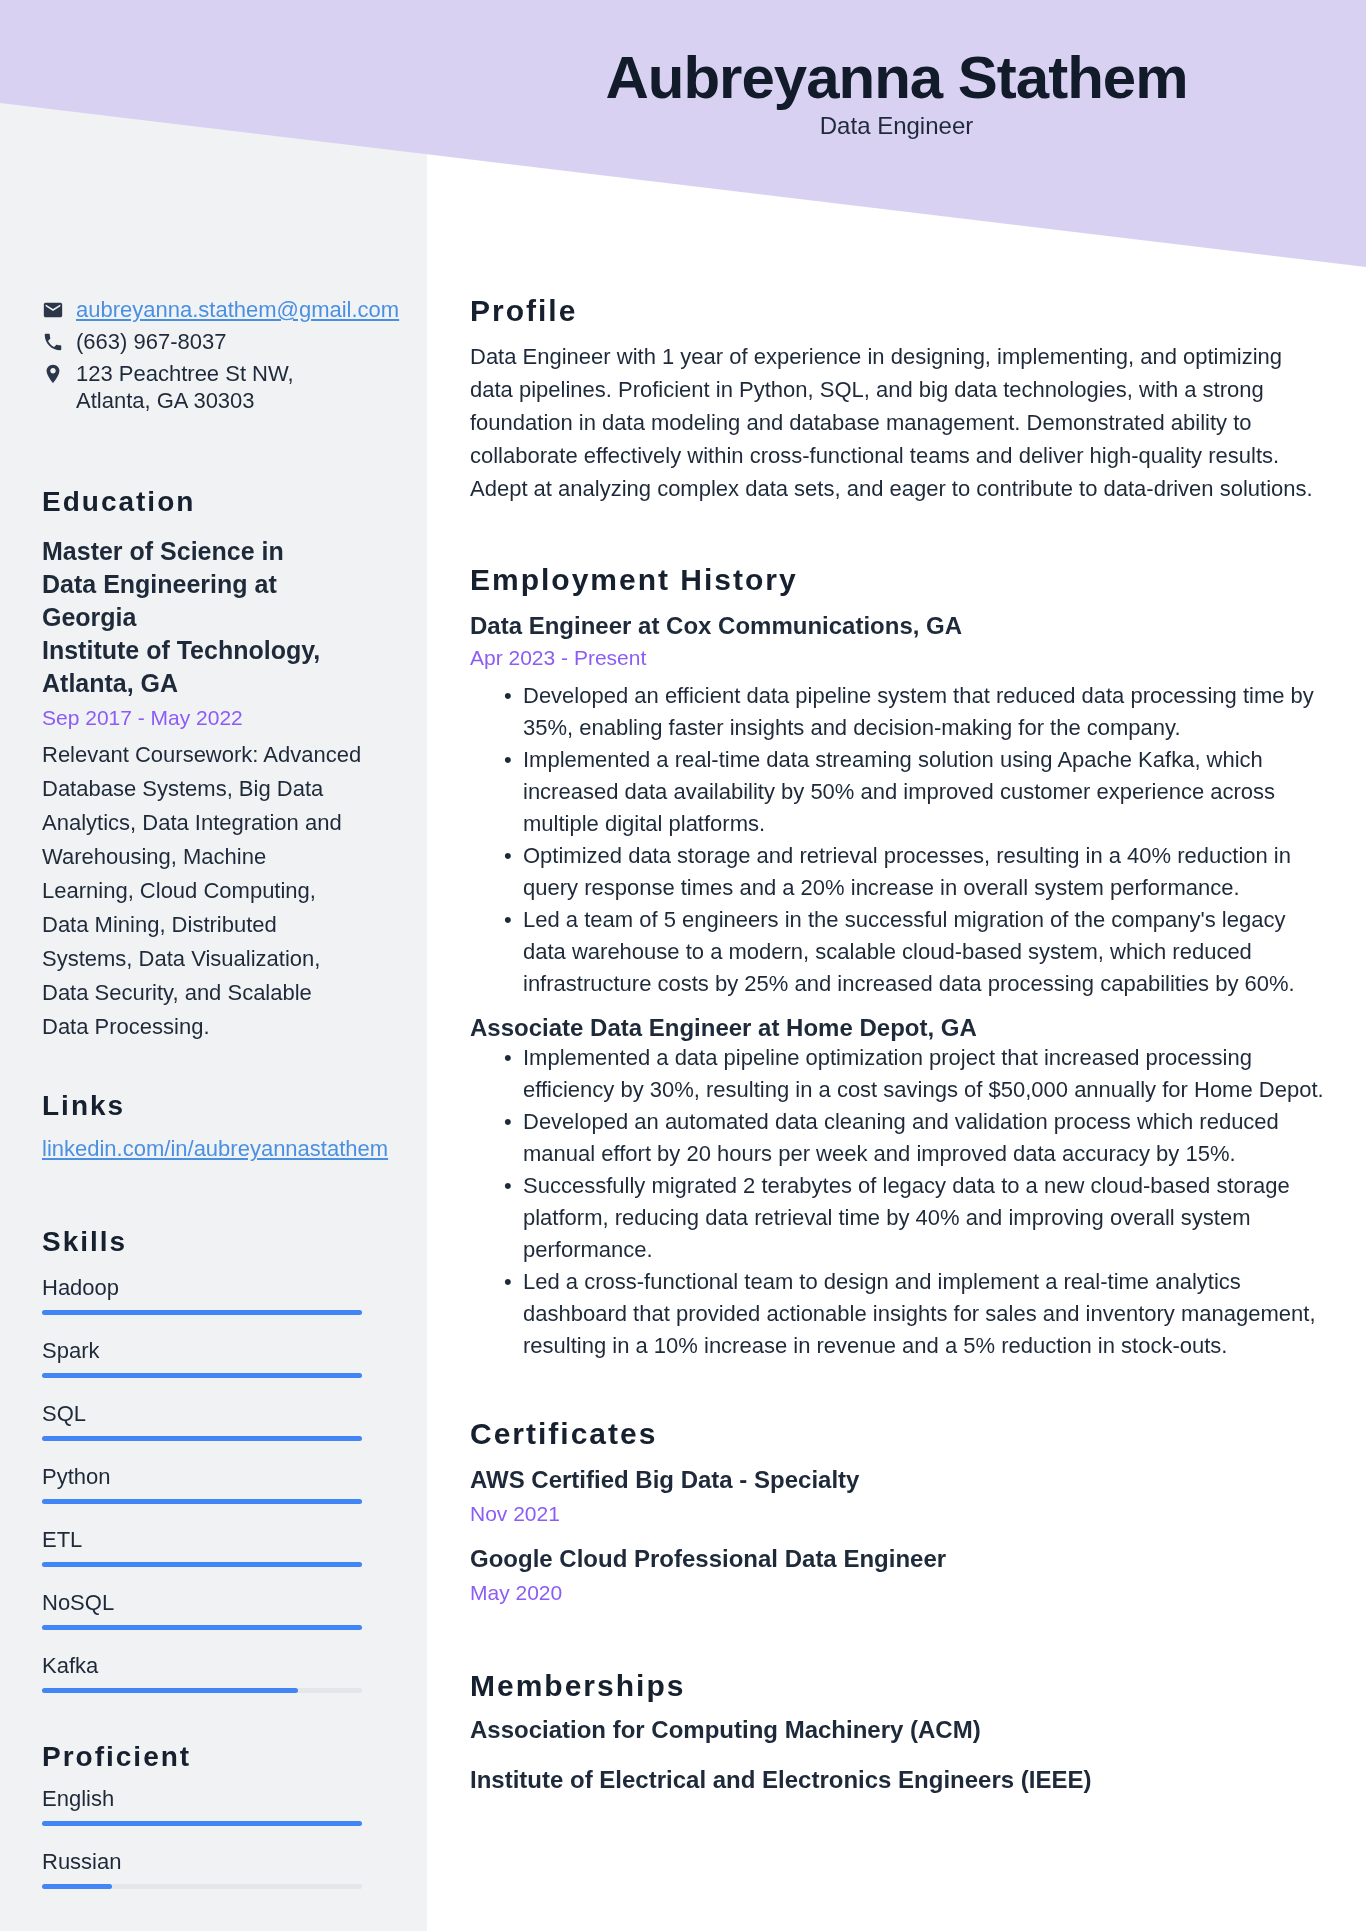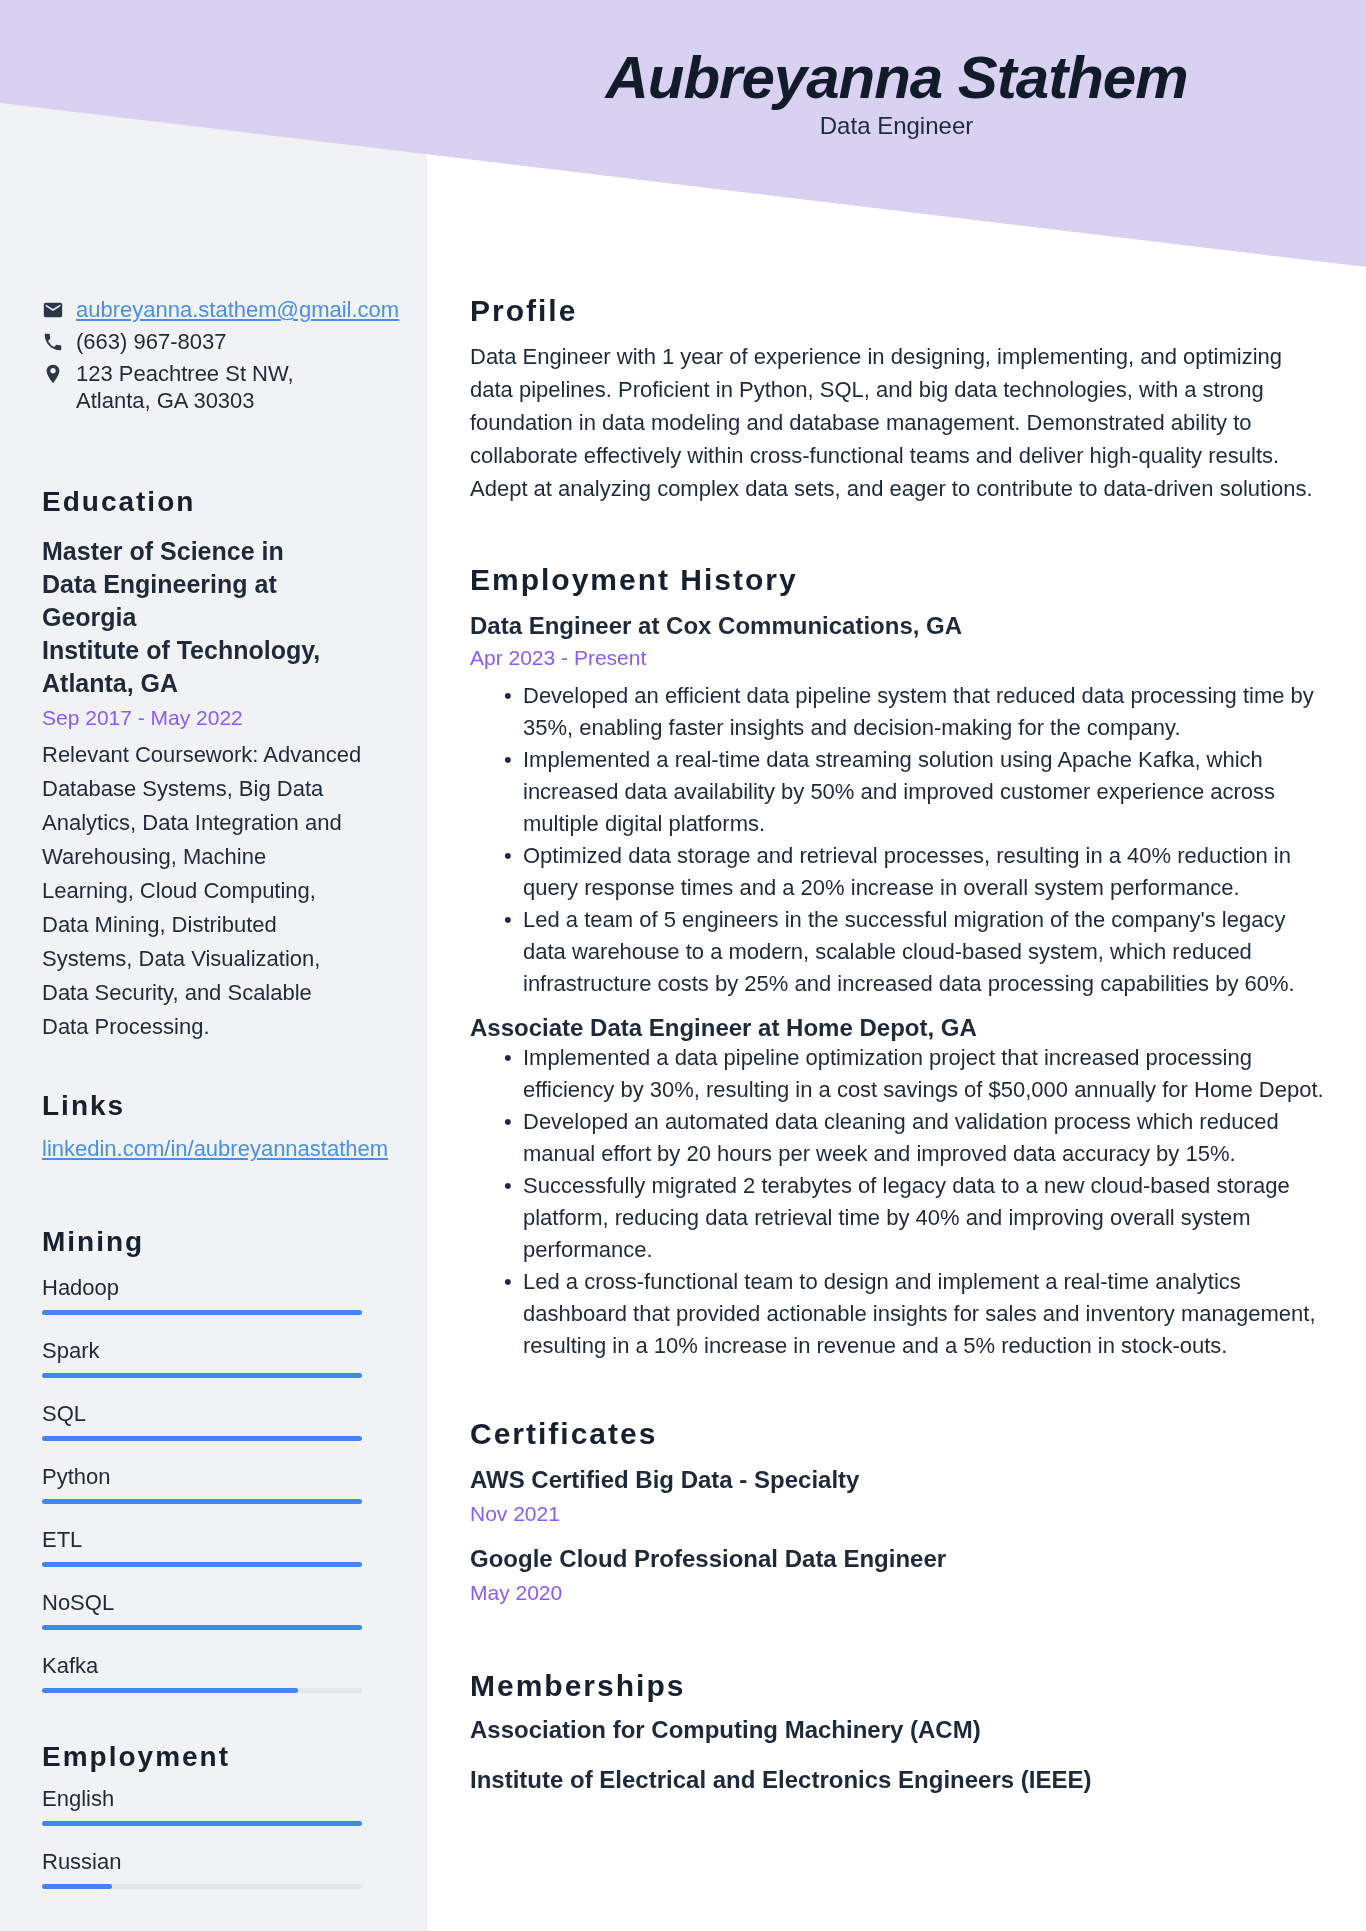--- a/index.html
+++ b/index.html
@@ -24,21 +24,21 @@
     background: #d9d1f2;
     clip-path: polygon(0 0, 1366px 0, 1366px 267px, 0 103px);
   }
   
   .name-block {
     position: absolute; left: 427px; right: 0; top: 47px;
     text-align: center; z-index: 5;
   }
   .name {
     font-size: 60px; font-weight: bold; color: #121b29;
-    line-height: 62px; letter-spacing: -1px; margin: 0; font-style: italic;
+    line-height: 62px; letter-spacing: -1px; margin: 0;
   }
   .job-subtitle {
     font-size: 24px; color: #1e2a3a; line-height: 30px; margin: 2px 0 0 0;
   }
   
   .sidebar {
     position: absolute; left: 0; top: 0; width: 420px; height: 100%;
     box-sizing: border-box; padding: 296px 58px 0 42px; z-index: 4;
   }
   .contact-row {
@@ -151,21 +151,21 @@
 Institute of Technology,
 Atlanta, GA</p>
     <p class="date-muted">Sep 2017 - May 2022</p>
     <p class="coursework">Relevant Coursework: Advanced Database Systems, Big Data Analytics, Data Integration and Warehousing, Machine Learning, Cloud Computing, Data Mining, Distributed Systems, Data Visualization, Data Security, and Scalable Data Processing.</p>
 
     <h2 class="side-h2 links">Links</h2>
     <div class="side-link-row">
       <a class="link">linkedin.com/in/aubreyannastathem</a>
     </div>
 
-    <h2 class="side-h2 skills">Mining</h2>
+    <h2 class="side-h2 skills">Skills</h2>
 
     <div class="meter-item">
       <div class="meter-label">Hadoop</div>
       <div class="meter-track">
           <div class="meter-fill" style="width: 100%;"></div>
         </div>
     </div>
     <div class="meter-item">
       <div class="meter-label">Spark</div>
       <div class="meter-track">
@@ -196,21 +196,21 @@
           <div class="meter-fill" style="width: 100%;"></div>
         </div>
     </div>
     <div class="meter-item">
       <div class="meter-label">Kafka</div>
       <div class="meter-track">
           <div class="meter-fill" style="width: 80%;"></div>
         </div>
     </div>
 
-    <h2 class="side-h2 langs">Employment</h2>
+    <h2 class="side-h2 langs">Proficient</h2>
 
     <div class="meter-item">
       <div class="meter-label">English</div>
       <div class="meter-track">
           <div class="meter-fill" style="width: 100%;"></div>
         </div>
     </div>
     <div class="meter-item">
       <div class="meter-label">Russian</div>
       <div class="meter-track">

